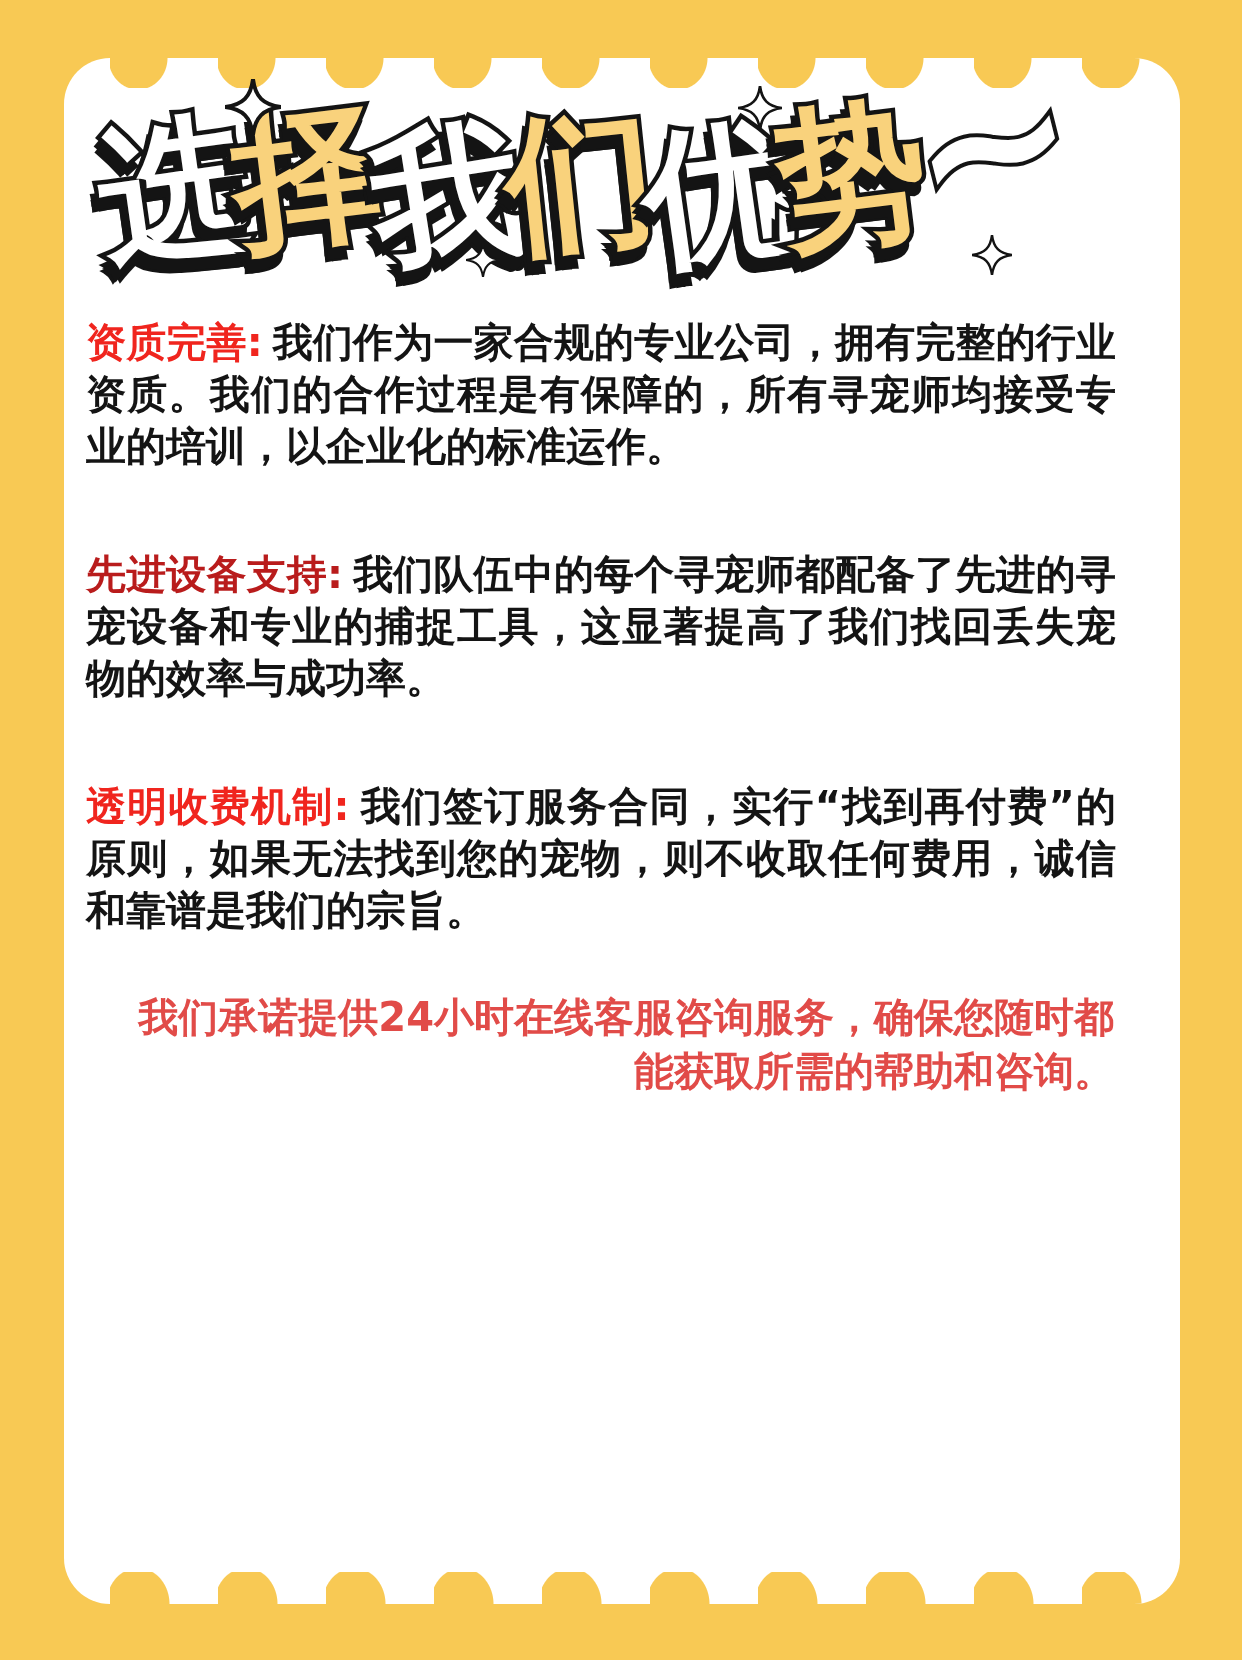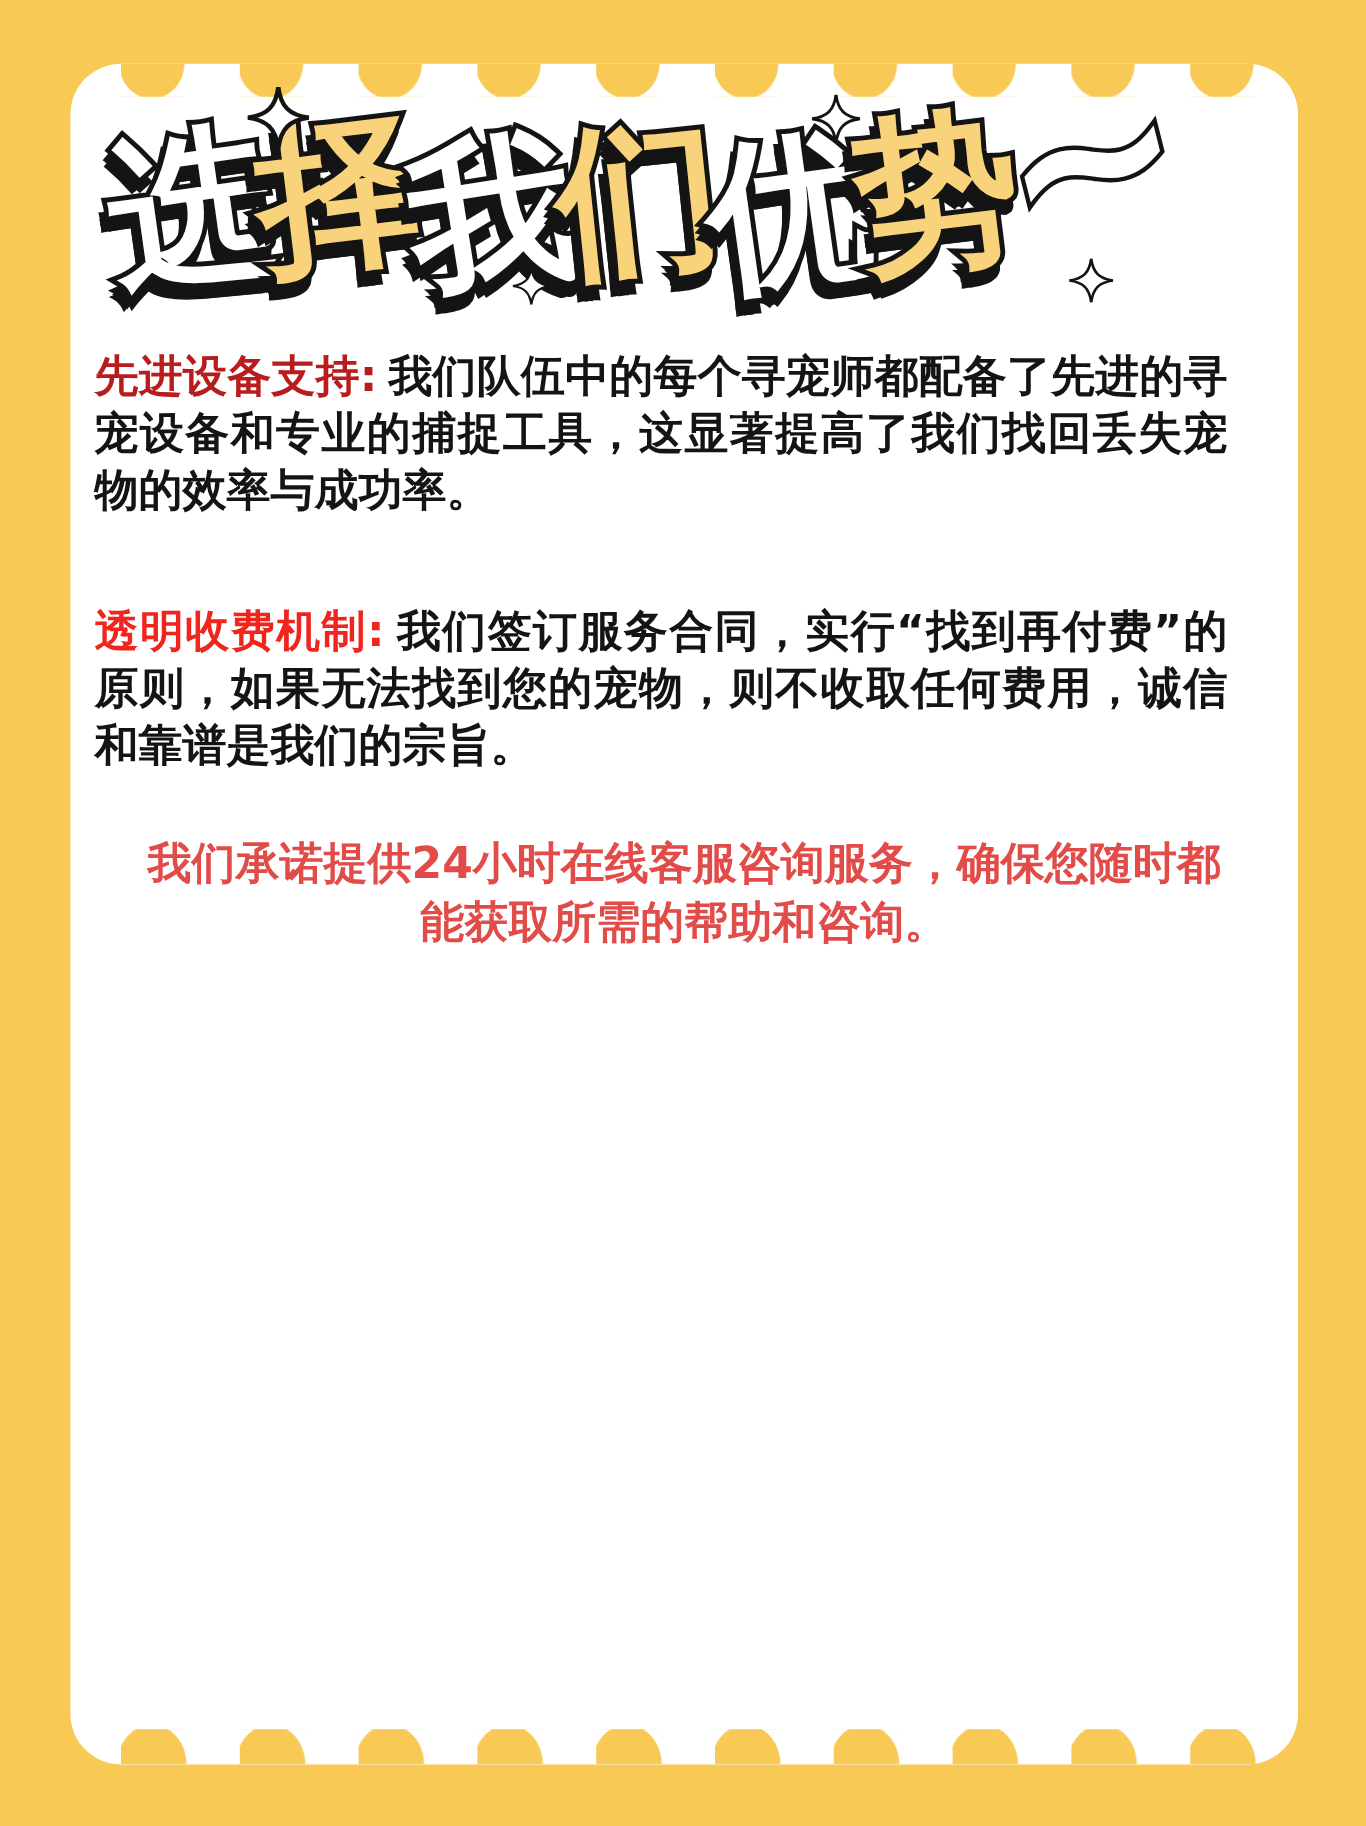--- a/index.html
+++ b/index.html
@@ -94,21 +94,21 @@
   .heading {
     font-weight: 800;
     margin-right: 10px;
   }
   .footer-note {
     margin-top: 54px;
     padding: 0 66px;
     font-size: 40px;
     line-height: 54px;
     font-weight: 800;
-    text-align: center;
+    text-align: right;
   }
 </style>
 </head>
 <body>
 
 <div class="poster" style="background-color: rgb(248, 201, 84);">
   <div class="card" style="background-color: rgb(255, 255, 255);">
 
     <div class="scallop-top"></div>
     <div class="scallop-bottom"></div>
@@ -131,20 +131,23 @@
     </svg>
     <svg class="sparkle" style="left:402px; top:185px;" width="34" height="34" viewBox="0 0 100 100">
       <path d="M50 0 C54 32 68 46 100 50 C68 54 54 68 50 100 C46 68 32 54 0 50 C32 46 46 32 50 0 Z" fill="#FFFFFF" stroke="#141414" stroke-width="6"></path>
     </svg>
     <svg class="sparkle" style="left:908px; top:177px;" width="40" height="40" viewBox="0 0 100 100">
       <path d="M50 0 C54 32 68 46 100 50 C68 54 54 68 50 100 C46 68 32 54 0 50 C32 46 46 32 50 0 Z" fill="#FFFFFF" stroke="#141414" stroke-width="6"></path>
     </svg>
 
     <div class="sections">
       <p class="section">
+        <span class="heading" style="color: rgb(240, 37, 30);">资质完善:</span><span>我们作为一家合规的专业公司，拥有完整的行业资质。我们的合作过程是有保障的，所有寻宠师均接受专业的培训，以企业化的标准运作。</span>
+      </p>
+      <p class="section">
         <span class="heading" style="color: #b91c1c;">先进设备支持:</span><span>我们队伍中的每个寻宠师都配备了先进的寻宠设备和专业的捕捉工具，这显著提高了我们找回丢失宠物的效率与成功率。</span>
       </p>
       <p class="section">
         <span class="heading" style="color: rgb(240, 37, 30);">透明收费机制:</span><span>我们签订服务合同，实行“找到再付费”的原则，如果无法找到您的宠物，则不收取任何费用，诚信和靠谱是我们的宗旨。</span>
       </p>
     </div>
 
     <div class="footer-note" style="color: rgb(225, 75, 72);">我们承诺提供24小时在线客服咨询服务，确保您随时都能获取所需的帮助和咨询。</div>
 
   </div>

